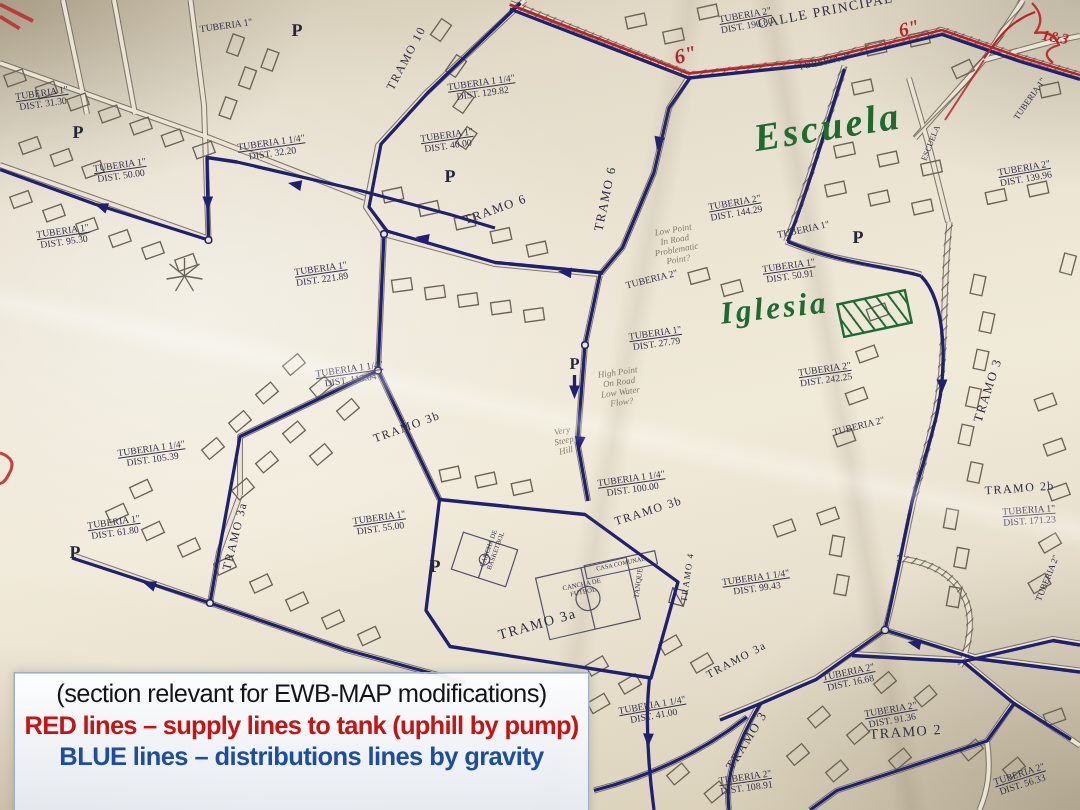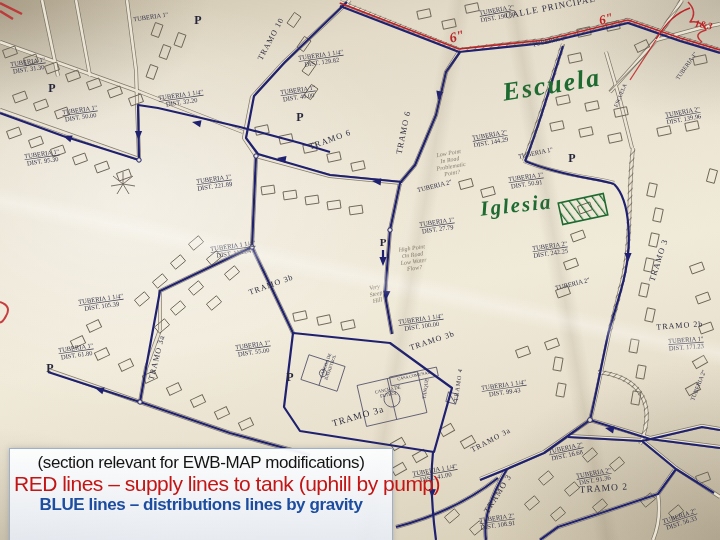--- a/index.html
+++ b/index.html
@@ -35,21 +35,21 @@
   .redhand{fill:#bf2025;font-family:"DejaVu Serif",serif;font-style:italic;font-weight:bold}
   .pencil{fill:#857d70;font-style:italic;font-family:"DejaVu Sans",sans-serif}
   .u{text-decoration:underline}
   
   .caption{position:absolute;left:9px;top:448px;width:384px;height:104px;box-sizing:border-box;
     padding:3px 4px 0 4px;text-align:center;white-space:nowrap;
     background:linear-gradient(180deg, rgba(253,254,255,.95), rgba(229,235,245,.88));
     border:1px solid #9fb0c8;box-shadow:0 0 6px rgba(60,70,90,.25);}
   .cap-title{font-size:27px;font-weight:bold;letter-spacing:-1px;color:#141414;line-height:30px;}
   .cap-sub{font-size:17px;color:#141414;letter-spacing:-0.4px;line-height:21px;}
-  .cap-red{font-size:21px;font-weight:normal;letter-spacing:-0.5px;line-height:21px;}
+  .cap-red{font-size:17px;font-weight:bold;letter-spacing:-0.5px;line-height:21px;}
   .cap-blue{font-size:17px;font-weight:bold;letter-spacing:-0.4px;line-height:22px;}
 </style>
 </head>
 <body>
 
 <div id="stage">
   <svg viewBox="0 0 720 540" width="720" height="540">
     <defs>
       <pattern id="stone" width="5" height="5" patternUnits="userSpaceOnUse" patternTransform="rotate(45)">
         <line x1="0" y1="0" x2="0" y2="5" stroke="#5f584c" stroke-width="1.5"></line>

